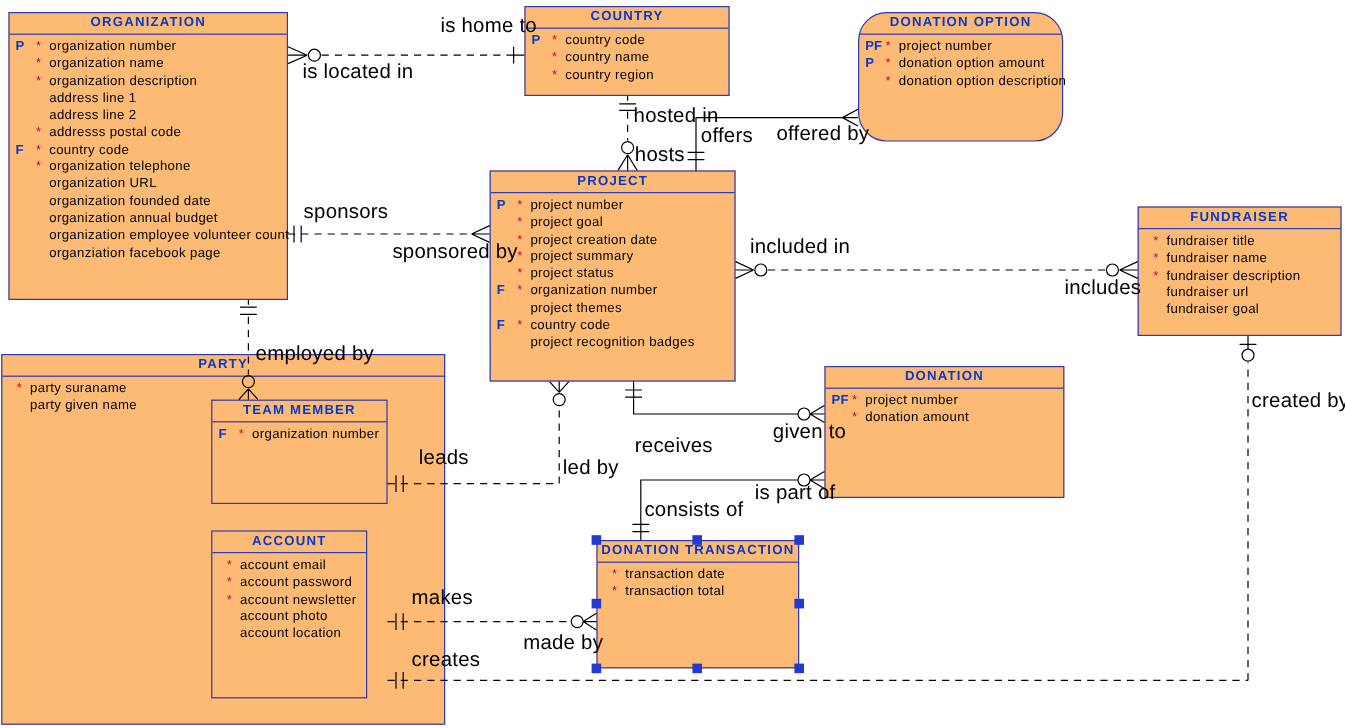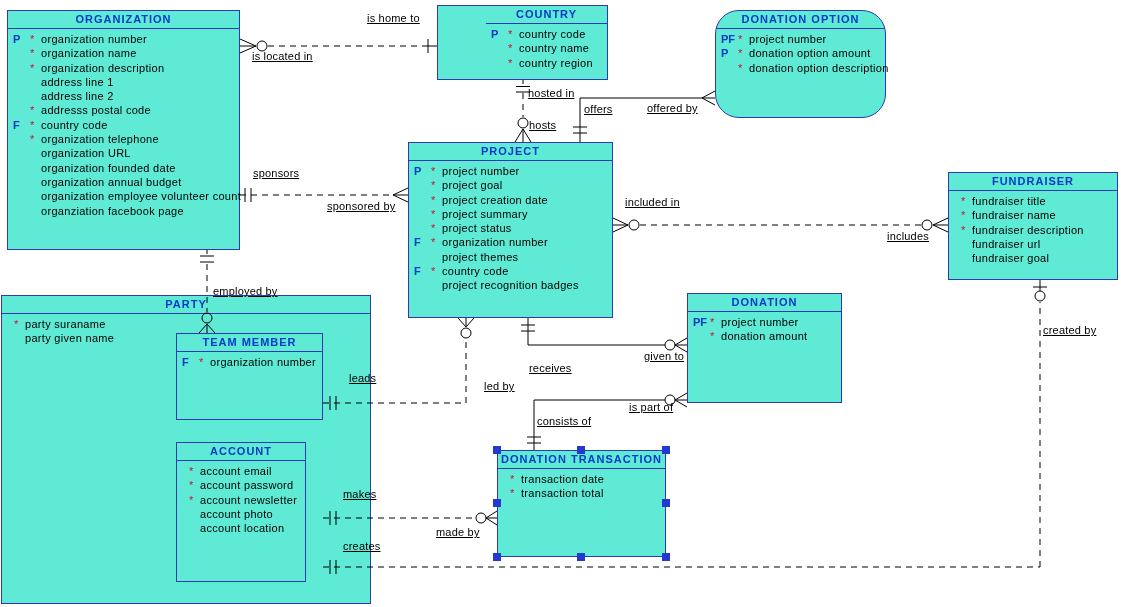--- a/index.html
+++ b/index.html
@@ -1,32 +1,32 @@
 <!DOCTYPE html>
 <html><head>
 <meta charset="utf-8">
 <style>
   html,body{margin:0;padding:0;background:#fff;}
   .canvas{position:relative;width:1121px;height:607px;background:#ffffff;overflow:hidden;
           font-family:"Liberation Sans", sans-serif;}
-  .entity{position:absolute;background:#5eead4;border:1.5px solid #2e3aad;box-sizing:border-box;}
+  .entity{position:absolute;background:#fdba74;border:1.5px solid #2e3aad;box-sizing:border-box;}
   .ent-title{height:17px;line-height:17px;text-align:center;font-size:11px;font-weight:bold;
              color:#0839c8;letter-spacing:1px;border-bottom:1.4px solid #2e3aad;white-space:nowrap;}
   .ent-body{padding-top:3px;}
   .attr-row{display:flex;height:14.3px;line-height:14.3px;font-size:11px;padding-left:5px;
             letter-spacing:0.3px;white-space:nowrap;}
   .k{width:17px;flex:none;color:#0839c8;font-weight:bold;letter-spacing:0;}
   .nok .k{width:7px;}
   .r{width:11px;flex:none;color:#cc1133;}
   .a{color:#000;}
   svg.rels{position:absolute;left:0;top:0;pointer-events:none;}
   .s{stroke:#000;stroke-width:1;fill:none;}
   .d{stroke:#000;stroke-width:1;fill:none;stroke-dasharray:6 5;}
   .c{stroke:#000;stroke-width:1;fill:none;}
-  .lbl{position:absolute;font-size:11px;color:#000;white-space:nowrap;letter-spacing:0.2px;text-decoration:underline;}
+  .lbl{position:absolute;font-size:17px;color:#000;white-space:nowrap;letter-spacing:0.2px;}
   .handle{position:absolute;width:8px;height:8px;background:#2438d2;}
   .z1{z-index:1}.z2{z-index:2}.z3{z-index:3}.z4{z-index:4}.z5{z-index:5}
 </style>
 </head>
 <body>
 
 <div class="canvas">
 
   <div class="entity nok z1" style="left:1px;top:295px;width:370px;height:309px;">
     <div class="ent-title">PARTY</div>
@@ -108,21 +108,21 @@
           <span class="a">organization employee volunteer count</span>
         </div>
       <div class="attr-row">
           <span class="k"></span>
           <span class="r"></span>
           <span class="a">organziation facebook page</span>
         </div>
     </div>
   </div>
 
-  <div class="entity z2" style="left:437px;top:5px;width:171px;height:75px;padding-left:48px;">
+  <div class="entity z2" style="left:437px;top:5px;width:171px;height:75px;">
     <div class="ent-title">COUNTRY</div>
     <div class="ent-body">
       <div class="attr-row">
           <span class="k">P</span>
           <span class="r">*</span>
           <span class="a">country code</span>
         </div>
       <div class="attr-row">
           <span class="k"></span>
           <span class="r">*</span>
@@ -274,21 +274,21 @@
           <span class="a">account photo</span>
         </div>
       <div class="attr-row">
           <span class="k"></span>
           <span class="r"></span>
           <span class="a">account location</span>
         </div>
     </div>
   </div>
 
-  <div class="entity z2" style="left:687px;top:293px;width:155px;height:110px;">
+  <div class="entity z2" style="left:687px;top:305px;width:200px;height:110px;">
     <div class="ent-title">DONATION</div>
     <div class="ent-body">
       <div class="attr-row">
           <span class="k">PF</span>
           <span class="r">*</span>
           <span class="a">project number</span>
         </div>
       <div class="attr-row">
           <span class="k"></span>
           <span class="r">*</span>
@@ -390,21 +390,21 @@
   <div class="lbl z4" style="left:253px;top:167px;">sponsors</div>
   <div class="lbl z4" style="left:327px;top:200px;">sponsored by</div>
   <div class="lbl z4" style="left:625px;top:196px;">included in</div>
   <div class="lbl z4" style="left:887px;top:230px;">includes</div>
   <div class="lbl z4" style="left:529px;top:362px;">receives</div>
   <div class="lbl z4" style="left:644px;top:350px;">given to</div>
   <div class="lbl z4" style="left:537px;top:415px;">consists of</div>
   <div class="lbl z4" style="left:629px;top:401px;">is part of</div>
   <div class="lbl z4" style="left:213px;top:285px;">employed by</div>
   <div class="lbl z4" style="left:349px;top:372px;">leads</div>
-  <div class="lbl z4" style="left:484px;top:380px;">led by</div>
+  <div class="lbl z4" style="left:469px;top:380px;">led by</div>
   <div class="lbl z4" style="left:343px;top:488px;">makes</div>
   <div class="lbl z4" style="left:436px;top:526px;">made by</div>
   <div class="lbl z4" style="left:343px;top:540px;">creates</div>
   <div class="lbl z4" style="left:1043px;top:324px;">created by</div>
 
   <div class="handle z5" style="left:493px;top:446px;"></div>
   <div class="handle z5" style="left:577px;top:446px;"></div>
   <div class="handle z5" style="left:662px;top:446px;"></div>
   <div class="handle z5" style="left:493px;top:499px;"></div>
   <div class="handle z5" style="left:662px;top:499px;"></div>

